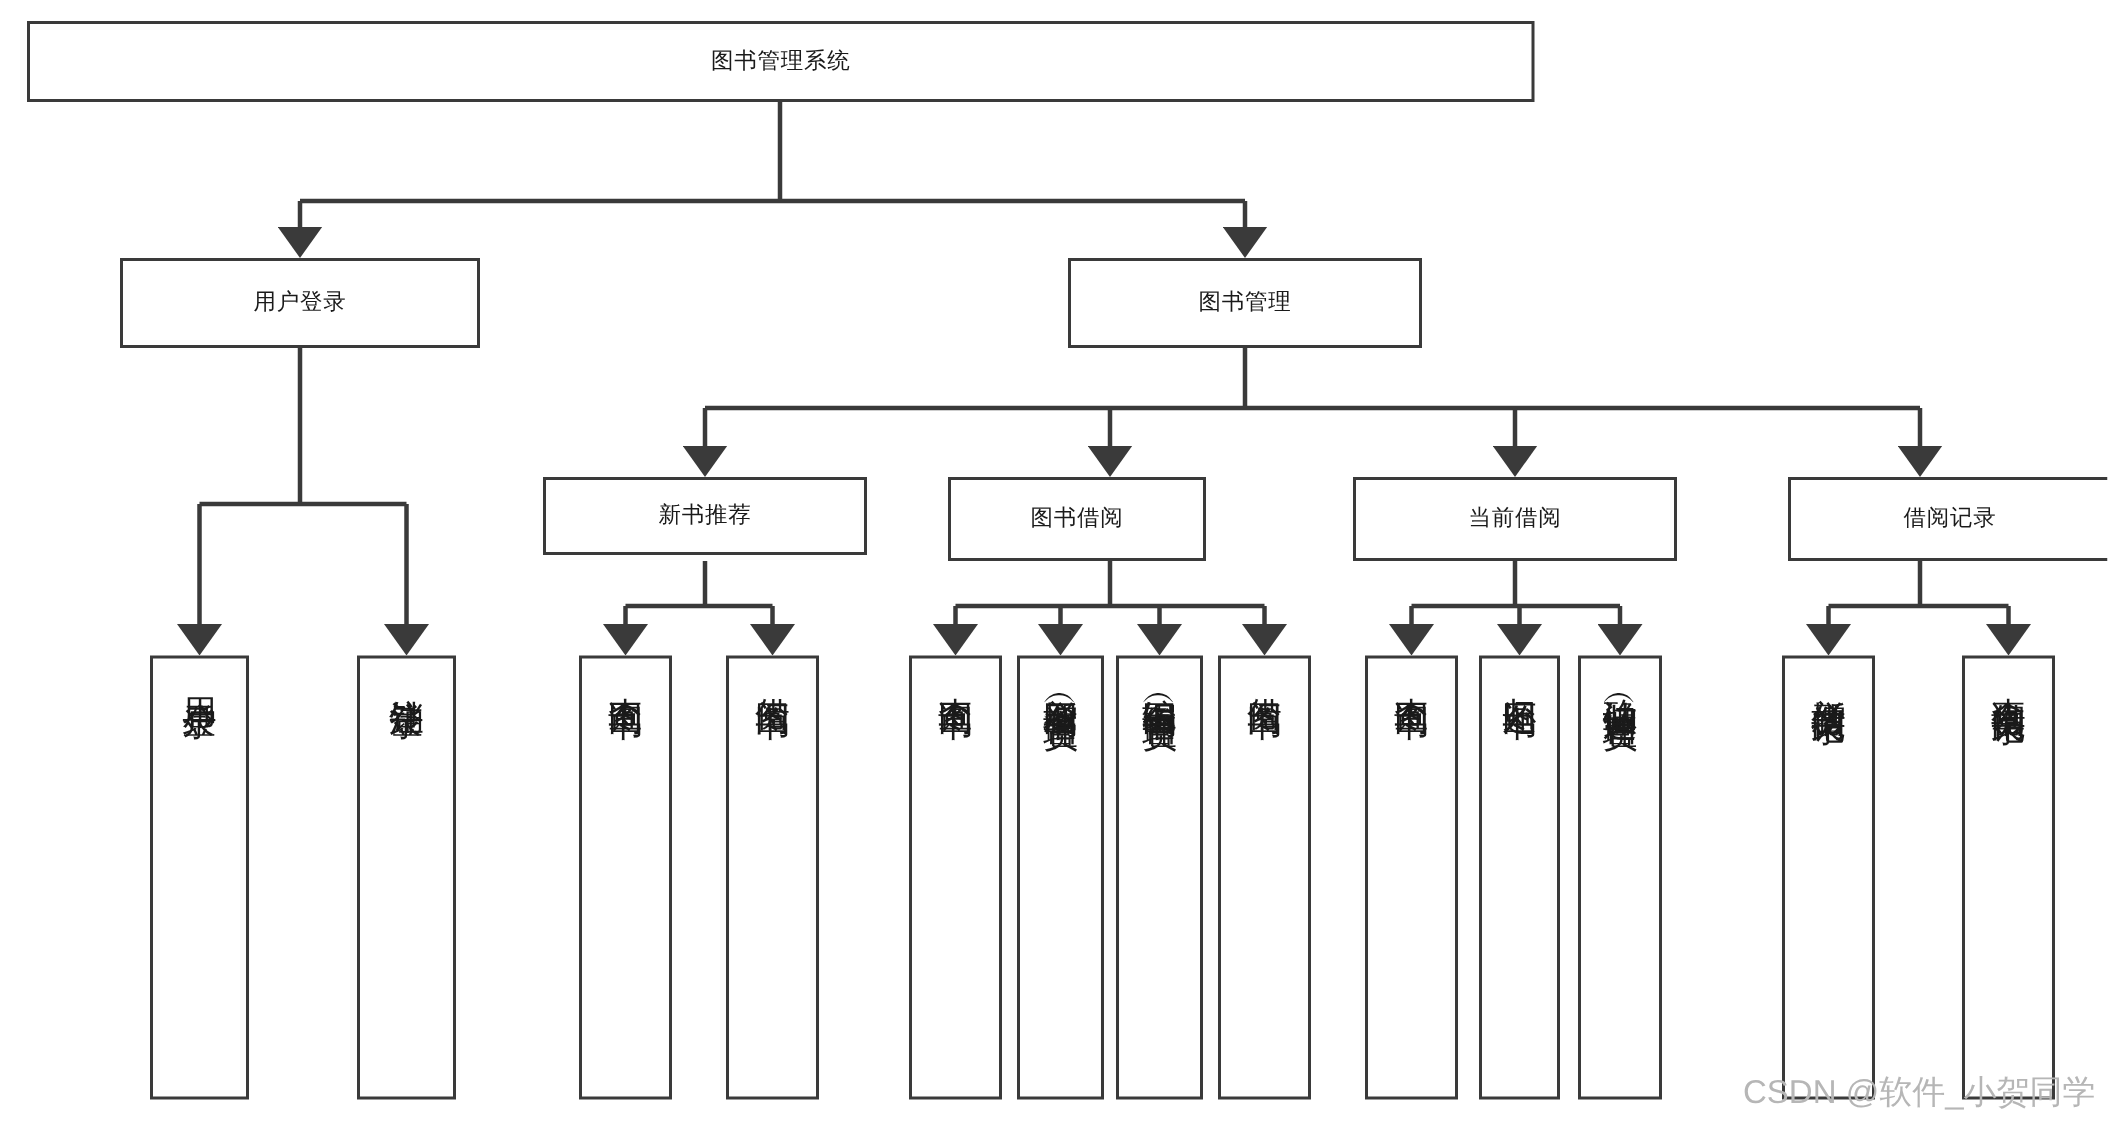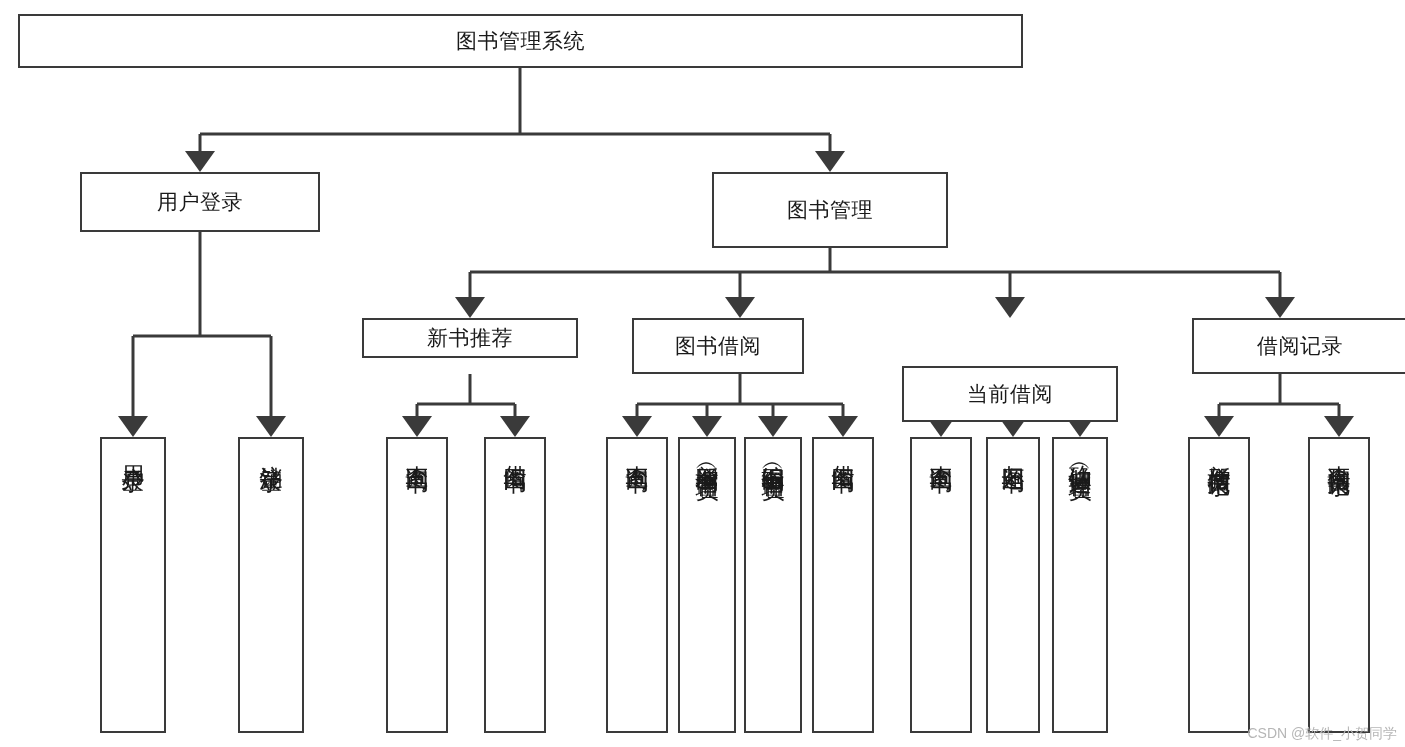--- a/index.html
+++ b/index.html
@@ -34,41 +34,41 @@
     align-items: center;
     justify-content: center;
     color: #1a1a1a;
   }
   .node .label {
     text-align: center;
     line-height: 1.05;
     letter-spacing: 0.5px;
   }
   .node.horizontal .label {
-    font-size: 21px;
+    font-size: 15px;
     writing-mode: horizontal-tb;
   }
   .node.vertical {
     align-items: flex-start;
     justify-content: center;
     padding-top: 8px;
   }
   .node.vertical .label {
     writing-mode: vertical-rl;
     text-orientation: upright;
     font-size: 23px;
     line-height: 1;
     letter-spacing: 2px;
     white-space: nowrap;
   }
   .watermark {
     position: absolute;
     right: 8px;
     bottom: 4px;
-    font-size: 14px;
+    font-size: 22px;
     color: #b6b6b6;
     white-space: nowrap;
     font-family: "Liberation Sans", "DejaVu Sans", sans-serif;
   }
 </style>
 </head>
 <body>
 
 <div id="canvas">
 
@@ -122,31 +122,31 @@
     </g>
   </svg>
 
   <div class="node horizontal" id="node-root" style="left: 18px; top: 14px; width: 1005px; height: 54px;">
     <span class="label">图书管理系统</span>
   </div>
 
   <div class="node horizontal" id="l2-0" style="left: 80px; top: 172px; width: 240px; height: 60px;">
     <span class="label">用户登录</span>
   </div>
-  <div class="node horizontal" id="l2-1" style="left: 712px; top: 172px; width: 236px; height: 76px;">
+  <div class="node horizontal" id="l2-1" style="left: 712px; top: 172px; width: 236px; height: 60px;">
     <span class="label">图书管理</span>
   </div>
 
-  <div class="node horizontal" id="l3-0" style="left: 362px; top: 318px; width: 216px; height: 40px;">
+  <div class="node horizontal" id="l3-0" style="left: 362px; top: 318px; width: 216px; height: 52px;">
     <span class="label">新书推荐</span>
   </div>
   <div class="node horizontal" id="l3-1" style="left: 632px; top: 318px; width: 172px; height: 56px;">
     <span class="label">图书借阅</span>
   </div>
-  <div class="node horizontal" id="l3-2" style="left: 902px; top: 318px; width: 216px; height: 56px; margin-top: 48px;">
+  <div class="node horizontal" id="l3-2" style="left: 902px; top: 318px; width: 216px; height: 56px;">
     <span class="label">当前借阅</span>
   </div>
   <div class="node horizontal" id="l3-3" style="left: 1172px; top: 318px; width: 216px; height: 56px; margin-left: 20px;">
     <span class="label">借阅记录</span>
   </div>
 
   <div class="node vertical" id="leaf-0" style="left: 100px; top: 437px; width: 66px; height: 296px;">
     <span class="label">用户登录</span>
   </div>
   <div class="node vertical" id="leaf-1" style="left: 238px; top: 437px; width: 66px; height: 296px;">

